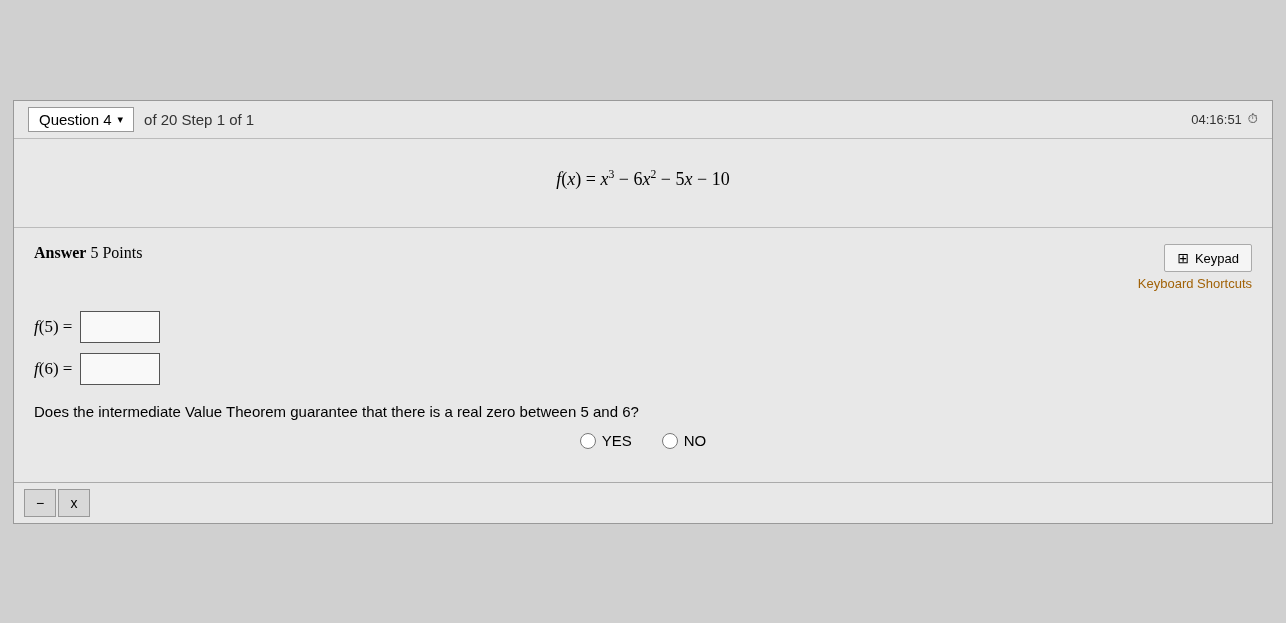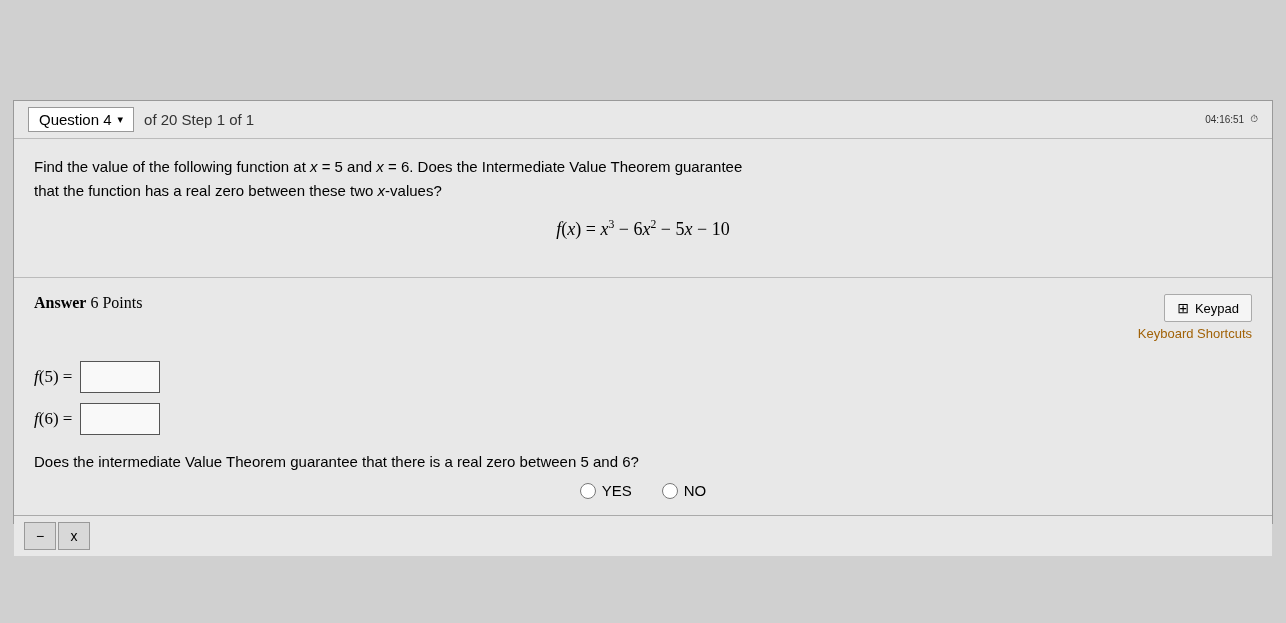--- a/index.html
+++ b/index.html
@@ -56,21 +56,21 @@
 
     .step-label {
       font-family: Arial, sans-serif;
       font-size: 15px;
       color: #333;
     }
 
     .timer {
       margin-left: auto;
       font-family: Arial, sans-serif;
-      font-size: 10px;
+      font-size: 13px;
       color: #333;
       display: flex;
       align-items: center;
       gap: 6px;
     }
 
     .question-content {
       padding: 16px 20px 20px 20px;
       border-bottom: 1px solid #bbb;
       background: #e8e8e8;
@@ -231,36 +231,32 @@
       <span class="dropdown-arrow">▾</span>
     </div>
     <span class="step-label">of 20 Step 1 of 1</span>
     <div class="timer">
       <span>04:16:51</span>
       <span>⏱</span>
     </div>
   </div>
 
   <div class="question-content">
-    <div class="question-text">
-      <span>Find the value of the following function at <span class="math-italic">x</span> = 5 and <span class="math-italic">x</span> = 6. Does the Intermediate Value Theorem guarantee</span><br>
-      <span>that the function has a real zero between these two <span class="math-italic">x</span>-values?</span>
-    </div>
     <div class="formula-container">
       <span>
         <span class="math-italic">f</span>(<span class="math-italic">x</span>) = <span class="math-italic">x</span><sup>3</sup> − 6<span class="math-italic">x</span><sup>2</sup> − 5<span class="math-italic">x</span> − 10
       </span>
     </div>
   </div>
 
   <div class="answer-section">
     <div class="answer-header">
       <div>
         <span><strong>Answer</strong></span>
-        <span>6 Points</span>
+        <span>5 Points</span>
       </div>
       <div class="keypad-area">
         <button class="keypad-button">
           <span class="keypad-icon">⊞</span>
           <span>Keypad</span>
         </button>
         <span class="keyboard-shortcuts-text">Keyboard Shortcuts</span>
       </div>
     </div>
 

